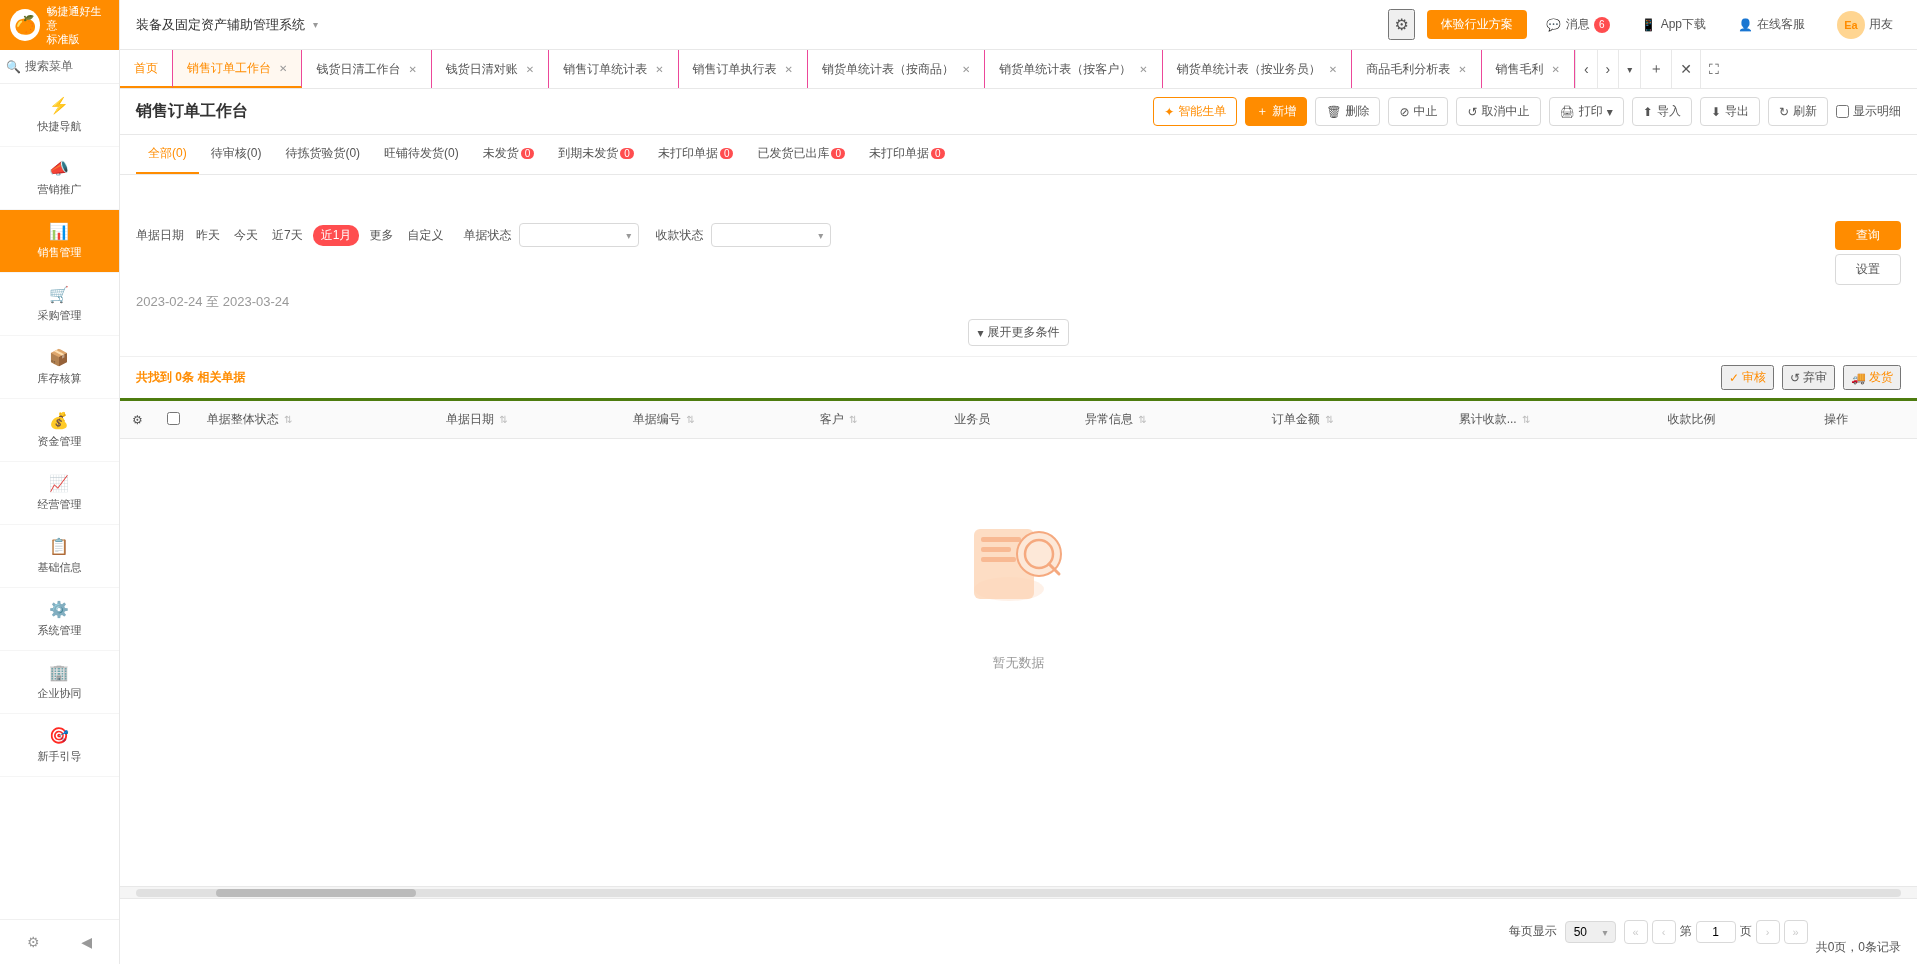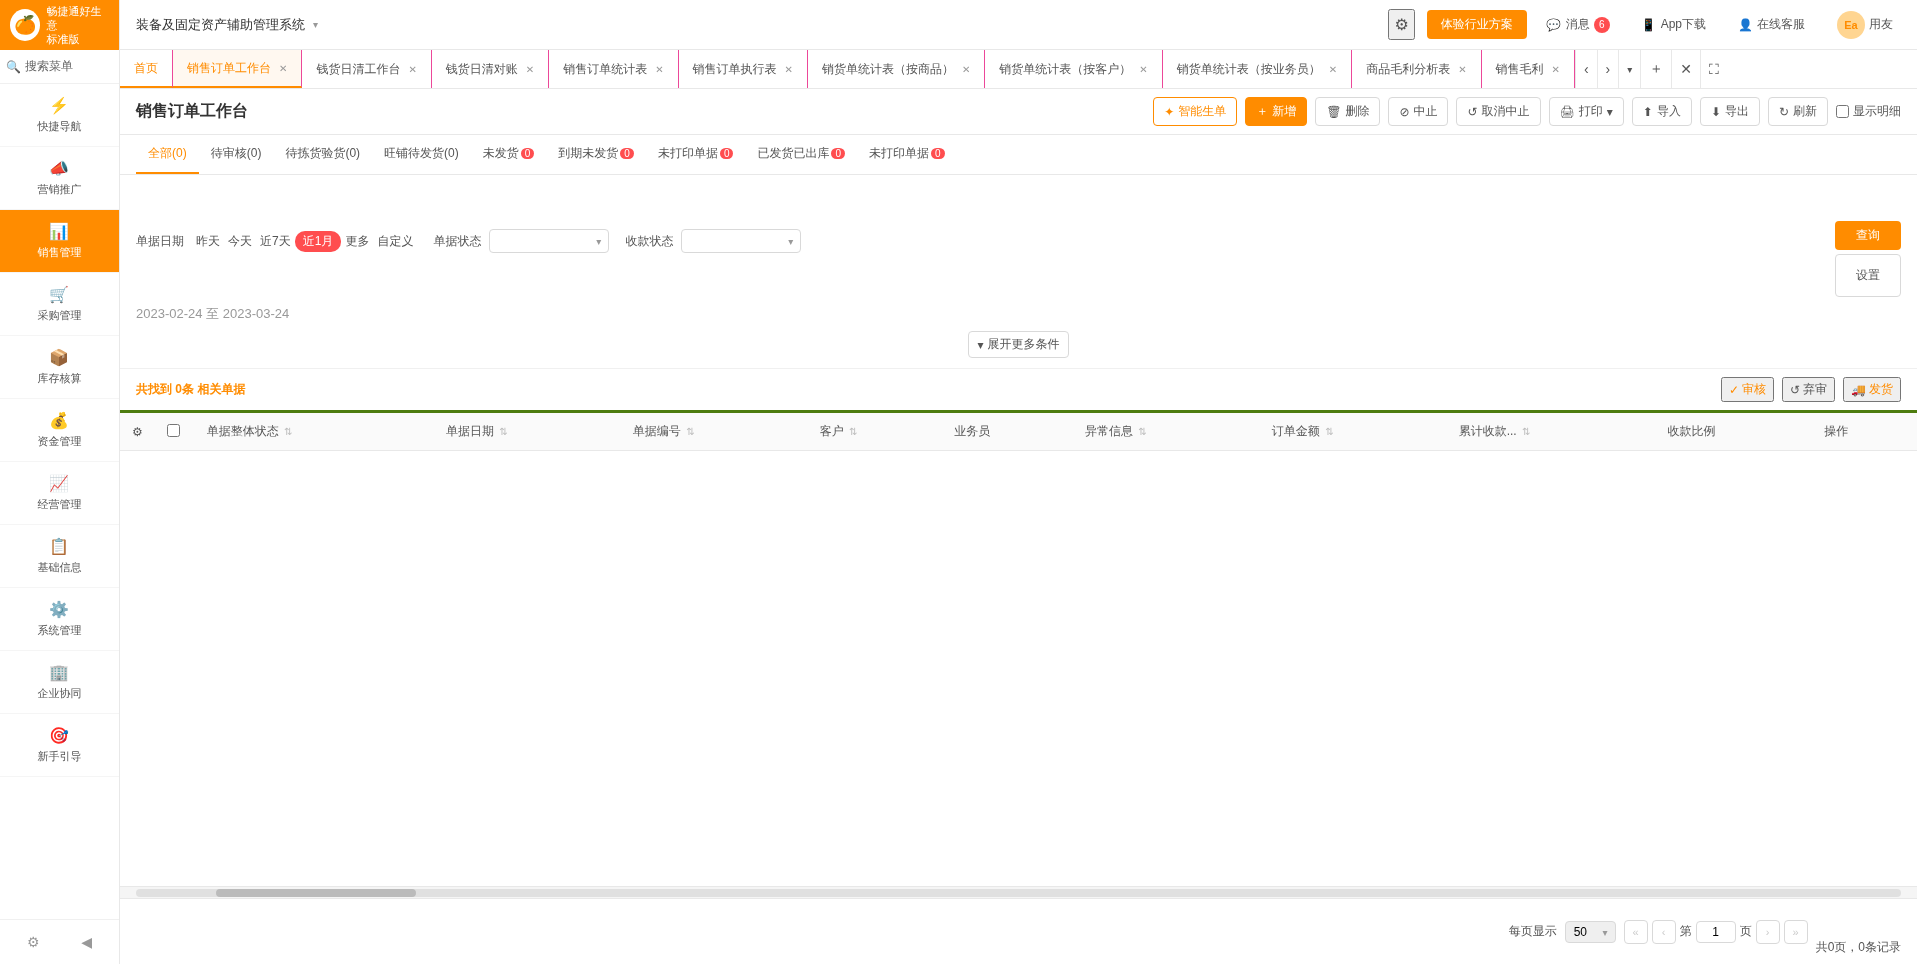--- a/index.html
+++ b/index.html
@@ -59,31 +59,31 @@
     .filter-tabs { background: #fff; padding: 0 16px; border-bottom: 1px solid #e8e8e8; display: flex; align-items: center; flex-wrap: wrap; }
     .filter-tab { padding: 10px 12px; font-size: 12px; cursor: pointer; color: #555; border-bottom: 2px solid transparent; white-space: nowrap; }
     .filter-tab.active { color: #ff8c00; border-bottom-color: #ff8c00; }
     .filter-tab .count-badge { background: #ff4d4f; color: #fff; border-radius: 10px; font-size: 10px; padding: 0 4px; margin-left: 2px; }
     
     
     .search-bar { background: #fff; padding: 10px 16px; border-bottom: 1px solid #f0f0f0; }
     .search-row { display: flex; align-items: center; gap: 16px; flex-wrap: wrap; margin-bottom: 8px; }
     .search-field { display: flex; align-items: center; gap: 8px; }
     .search-label { color: #555; font-size: 12px; white-space: nowrap; }
-    .date-options { display: flex; align-items: center; }
+    .date-options { display: flex; align-items: center; gap: 6px; }
     .date-opt { font-size: 12px; cursor: pointer; color: #555; padding: 2px 4px; }
     .date-opt.active { background: #ff4d4f; color: #fff; border-radius: 10px; padding: 2px 8px; }
     .date-range { font-size: 13px; color: #999; margin-top: 2px; }
     .select-field { display: flex; align-items: center; gap: 8px; }
     .select-input { border: 1px solid #d9d9d9; border-radius: 4px; padding: 4px 24px 4px 8px; font-size: 12px; color: #555; background: #fff; min-width: 120px; cursor: pointer; position: relative; appearance: none; font-family: inherit; }
     .select-wrapper { position: relative; display: inline-block; }
     .select-wrapper::after { content: '▾'; position: absolute; right: 8px; top: 50%; transform: translateY(-50%); color: #999; pointer-events: none; font-size: 10px; }
     .expand-btn { display: flex; align-items: center; gap: 4px; font-size: 12px; color: #555; cursor: pointer; padding: 4px 8px; border: 1px solid #d9d9d9; border-radius: 4px; background: #fff; }
     .query-btn { background: #ff8c00; color: #fff; border: none; border-radius: 4px; padding: 6px 20px; font-size: 12px; cursor: pointer; font-family: inherit; margin-top: 36px; }
-    .set-btn { background: #fff; color: #555; border: 1px solid #d9d9d9; border-radius: 4px; padding: 12px 20px; font-size: 12px; cursor: pointer; font-family: Liberation Sans, sans-serif; }
+    .set-btn { background: #fff; color: #555; border: 1px solid #d9d9d9; border-radius: 4px; padding: 6px 20px; font-size: 12px; cursor: pointer; font-family: Liberation Sans, sans-serif; }
     
     
     .results-area { flex: 1; background: #fff; margin: 0; }
     .results-header { padding: 8px 16px; display: flex; align-items: center; justify-content: space-between; border-bottom: 3px solid #4d7c0f; }
     .results-count { font-size: 12px; color: #333; }
     .results-count span { color: #ff8c00; font-weight: bold; }
     .results-actions { display: flex; align-items: center; gap: 8px; }
     .result-action-btn { font-size: 12px; cursor: pointer; color: #555; display: flex; align-items: center; gap: 3px; padding: 2px 6px; }
     .result-action-btn.orange { color: #ff8c00; }
     
@@ -451,20 +451,35 @@
               </th>
               <th>
                 <span>操作</span>
               </th>
             </tr>
           </thead>
           <tbody>
           </tbody>
         </table>
 
+        <div class="empty-state">
+          <div class="empty-icon">
+            <svg width="120" height="120" viewBox="0 0 120 120" xmlns="http://www.w3.org/2000/svg">
+              <ellipse cx="50" cy="90" rx="35" ry="12" fill="#fde8d8" opacity="0.6"></ellipse>
+              <rect x="15" y="30" width="60" height="70" rx="6" fill="#fdd5b5" opacity="0.8"></rect>
+              <rect x="22" y="38" width="40" height="5" rx="2" fill="#f5a97f" opacity="0.7"></rect>
+              <rect x="22" y="48" width="30" height="5" rx="2" fill="#f5a97f" opacity="0.7"></rect>
+              <rect x="22" y="58" width="35" height="5" rx="2" fill="#f5a97f" opacity="0.7"></rect>
+              <circle cx="80" cy="55" r="22" fill="#fde8d8" stroke="#f5a97f" stroke-width="2"></circle>
+              <circle cx="80" cy="55" r="14" fill="none" stroke="#f5a97f" stroke-width="2.5"></circle>
+              <line x1="90" y1="65" x2="100" y2="75" stroke="#f5a97f" stroke-width="3" stroke-linecap="round"></line>
+            </svg>
+          </div>
+          <div class="empty-text">暂无数据</div>
+        </div>
       </div>
 
       <div class="scrollbar-area">
         <div class="scrollbar-track">
           <div class="scrollbar-thumb"></div>
         </div>
       </div>
 
       <div class="pagination">
         <span class="pagination-label">每页显示</span>

